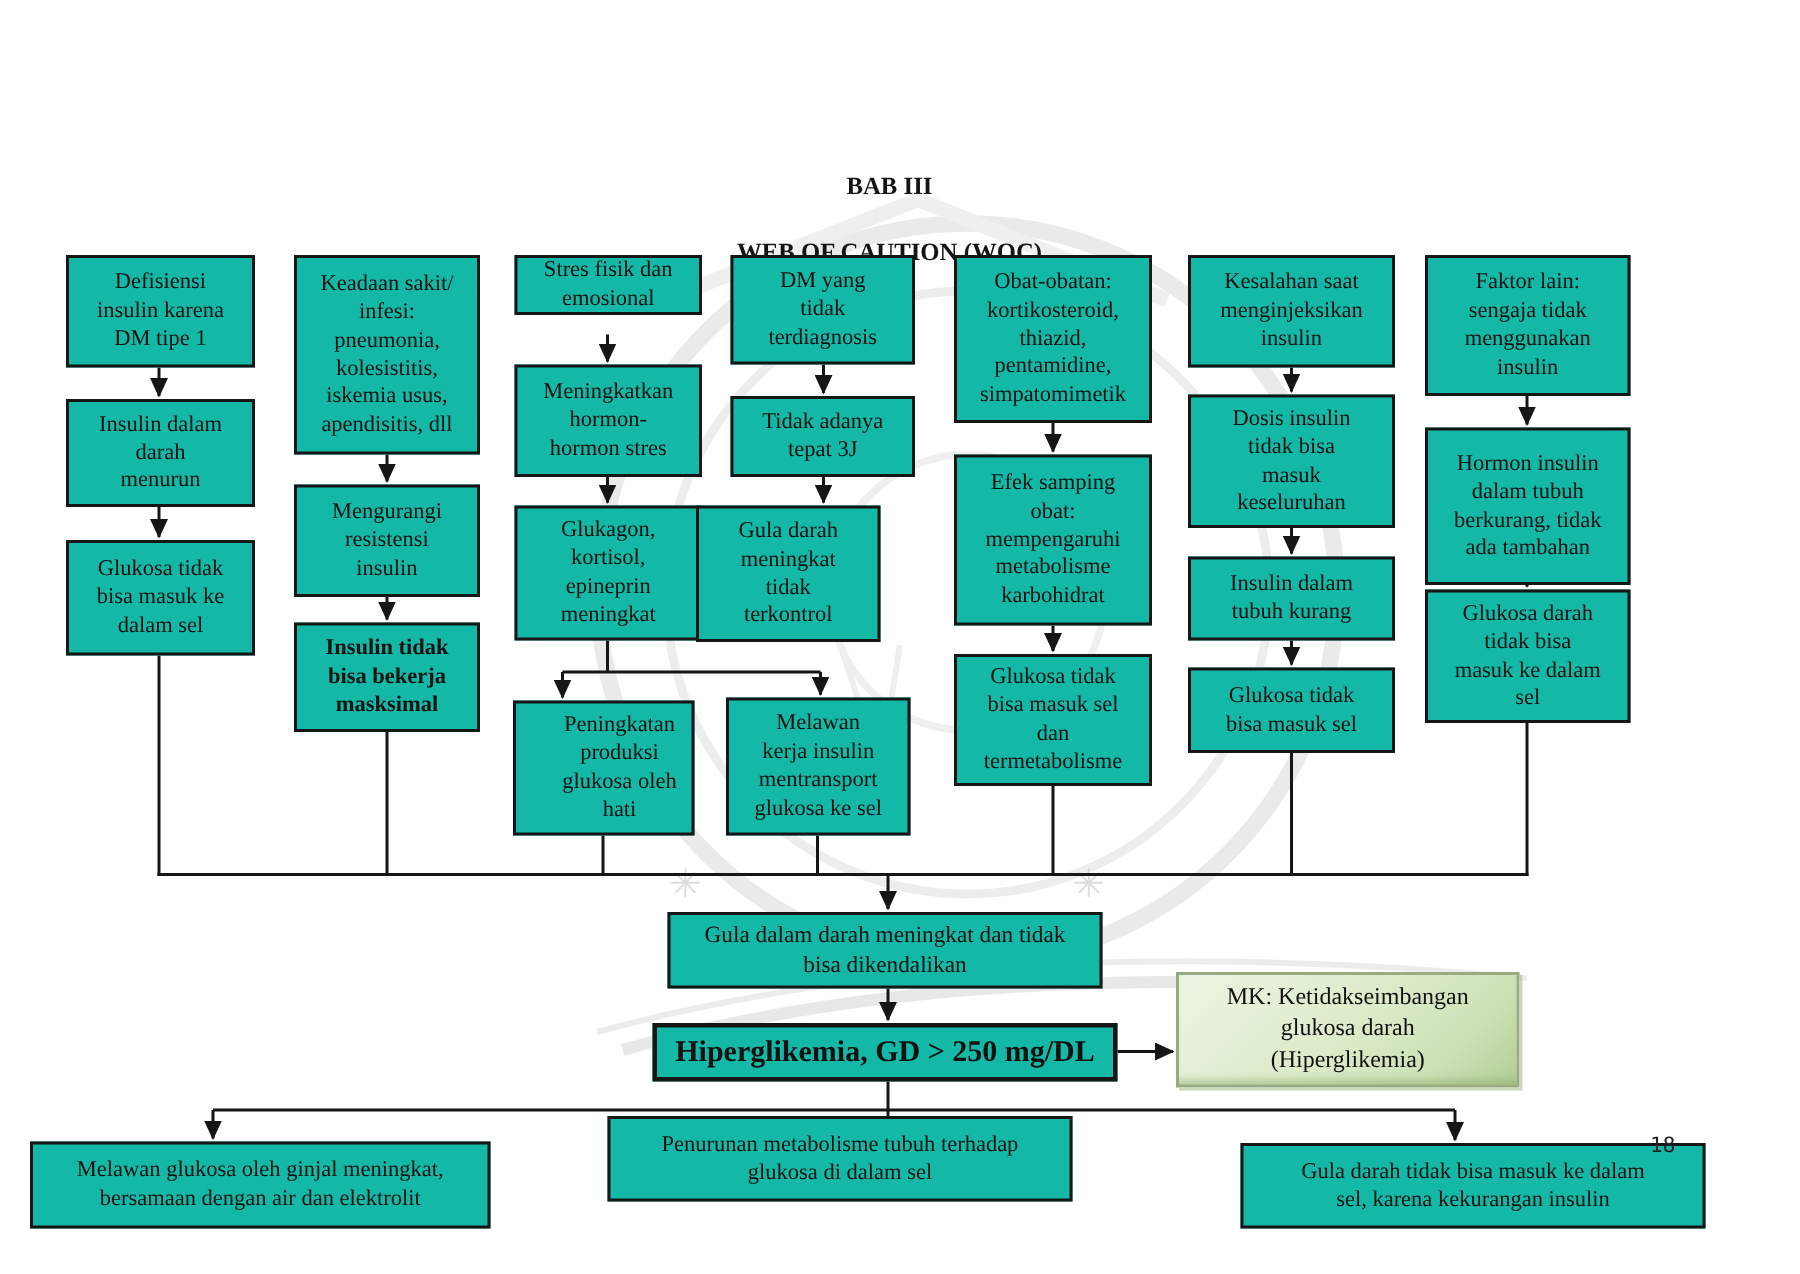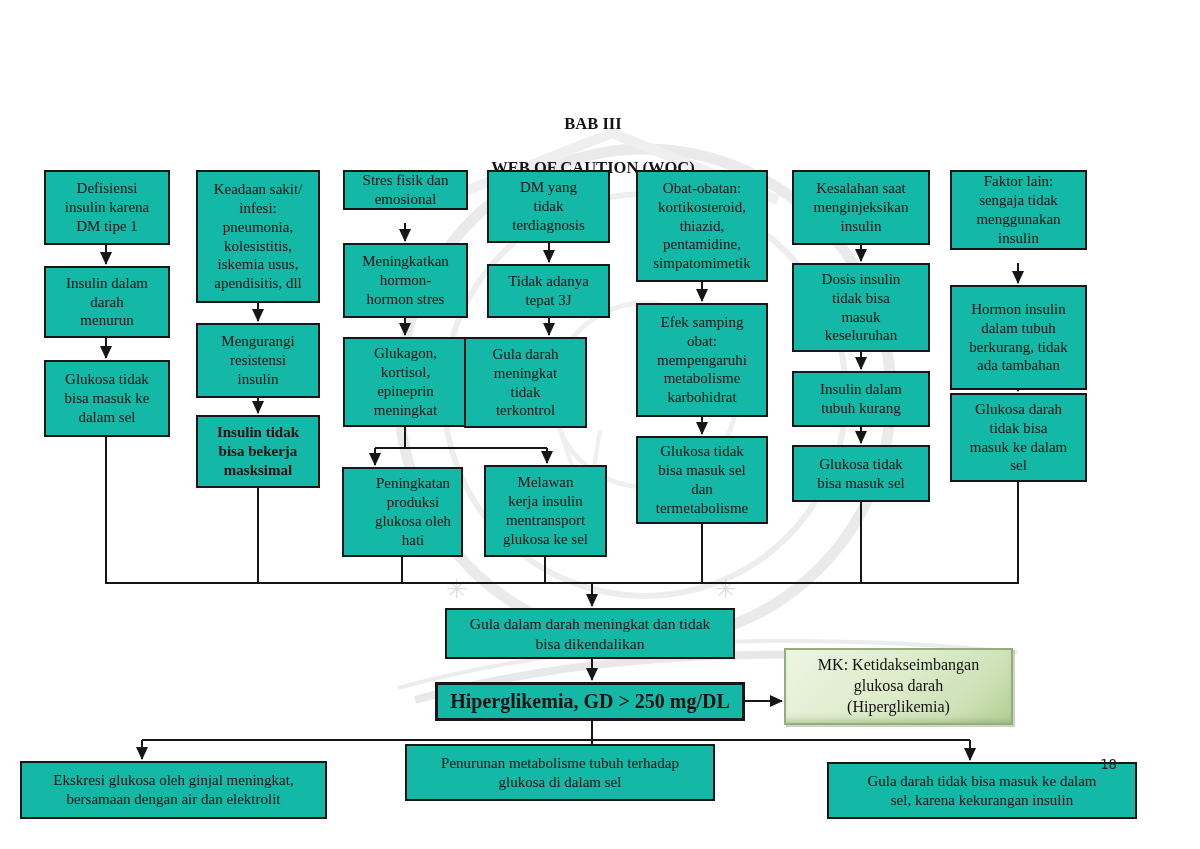--- a/index.html
+++ b/index.html
@@ -40,21 +40,21 @@
   
   #n-c5a{left:636px;top:170px;width:132px;height:112px;}
   #n-c5b{left:636px;top:303px;width:132px;height:114px;}
   #n-c5c{left:636px;top:436px;width:132px;height:88px;}
   
   #n-c6a{left:792px;top:170px;width:138px;height:75px;}
   #n-c6b{left:792px;top:263px;width:138px;height:89px;}
   #n-c6c{left:792px;top:371px;width:138px;height:56px;}
   #n-c6d{left:792px;top:445px;width:138px;height:57px;}
   
-  #n-c7a{left:950px;top:170px;width:137px;height:80px;}
+  #n-c7a{left:950px;top:170px;width:137px;height:94px;}
   #n-c7b{left:950px;top:285px;width:137px;height:105px;}
   #n-c7c{left:950px;top:393px;width:137px;height:89px;}
   
   #n-merge{left:445px;top:608px;width:290px;height:51px;font-size:15.5px;}
   #n-hyper{left:435px;top:682px;width:310px;height:39px;border-width:3px;font-weight:bold;font-size:20px;}
   #n-mk{
     left:784px;top:648px;width:229px;height:77px;font-weight:normal;font-size:16px;line-height:1.3;
     border:2px solid #96ab7e;
     background:linear-gradient(135deg,#edf5e3 0%,#dcebc9 50%,#cde1b6 78%,#b2cf95 100%);
     box-shadow:2px 2px 0 rgba(160,180,135,.55), inset 0 -7px 6px -4px rgba(140,168,108,.55);
@@ -235,21 +235,21 @@
 masuk ke dalam
 sel</div>
 
   <div class="node" id="n-merge">Gula dalam darah meningkat dan tidak
 bisa dikendalikan</div>
   <div class="node" id="n-hyper">Hiperglikemia, GD &gt; 250 mg/DL</div>
   <div class="node" id="n-mk">MK: Ketidakseimbangan
 glukosa darah
 (Hiperglikemia)</div>
 
-  <div class="node" id="n-b1">Ekskresi glukosa oleh ginjal meningkat,
+  <div class="node" id="n-b1">Melawan glukosa oleh ginjal meningkat,
 bersamaan dengan air dan elektrolit</div>
   <div class="node" id="n-b2">Penurunan metabolisme tubuh terhadap
 glukosa di dalam sel</div>
   <div class="node" id="n-b3">Gula darah tidak bisa masuk ke dalam
 sel, karena kekurangan insulin</div>
 
   <div id="pagenum">18</div>
 
 </div>
 

